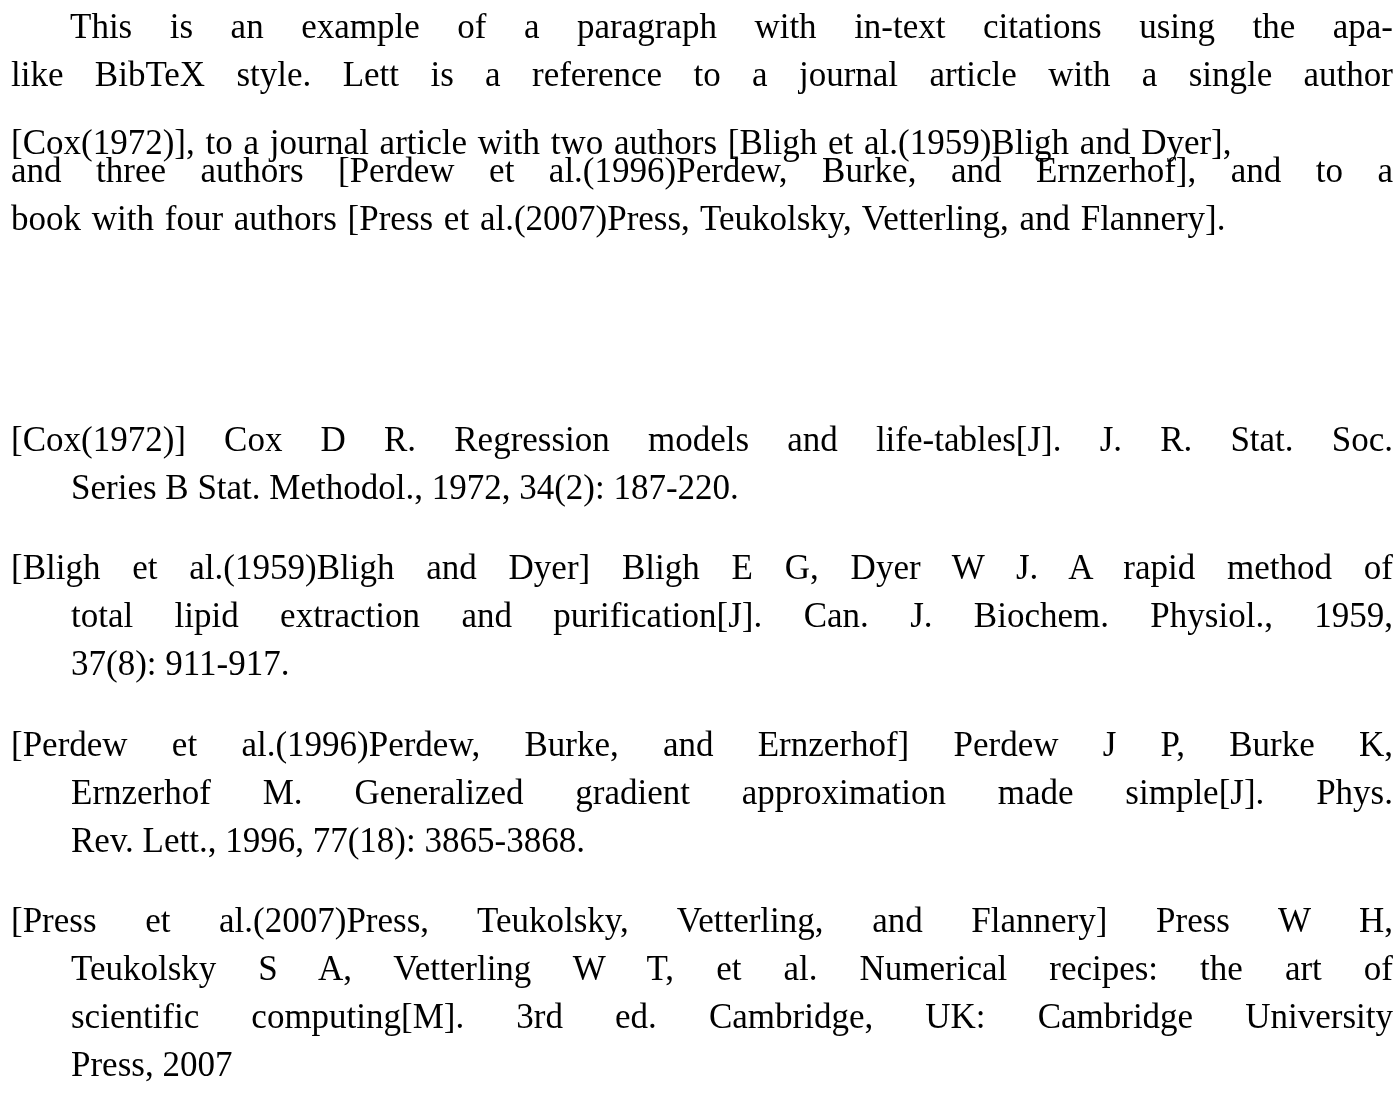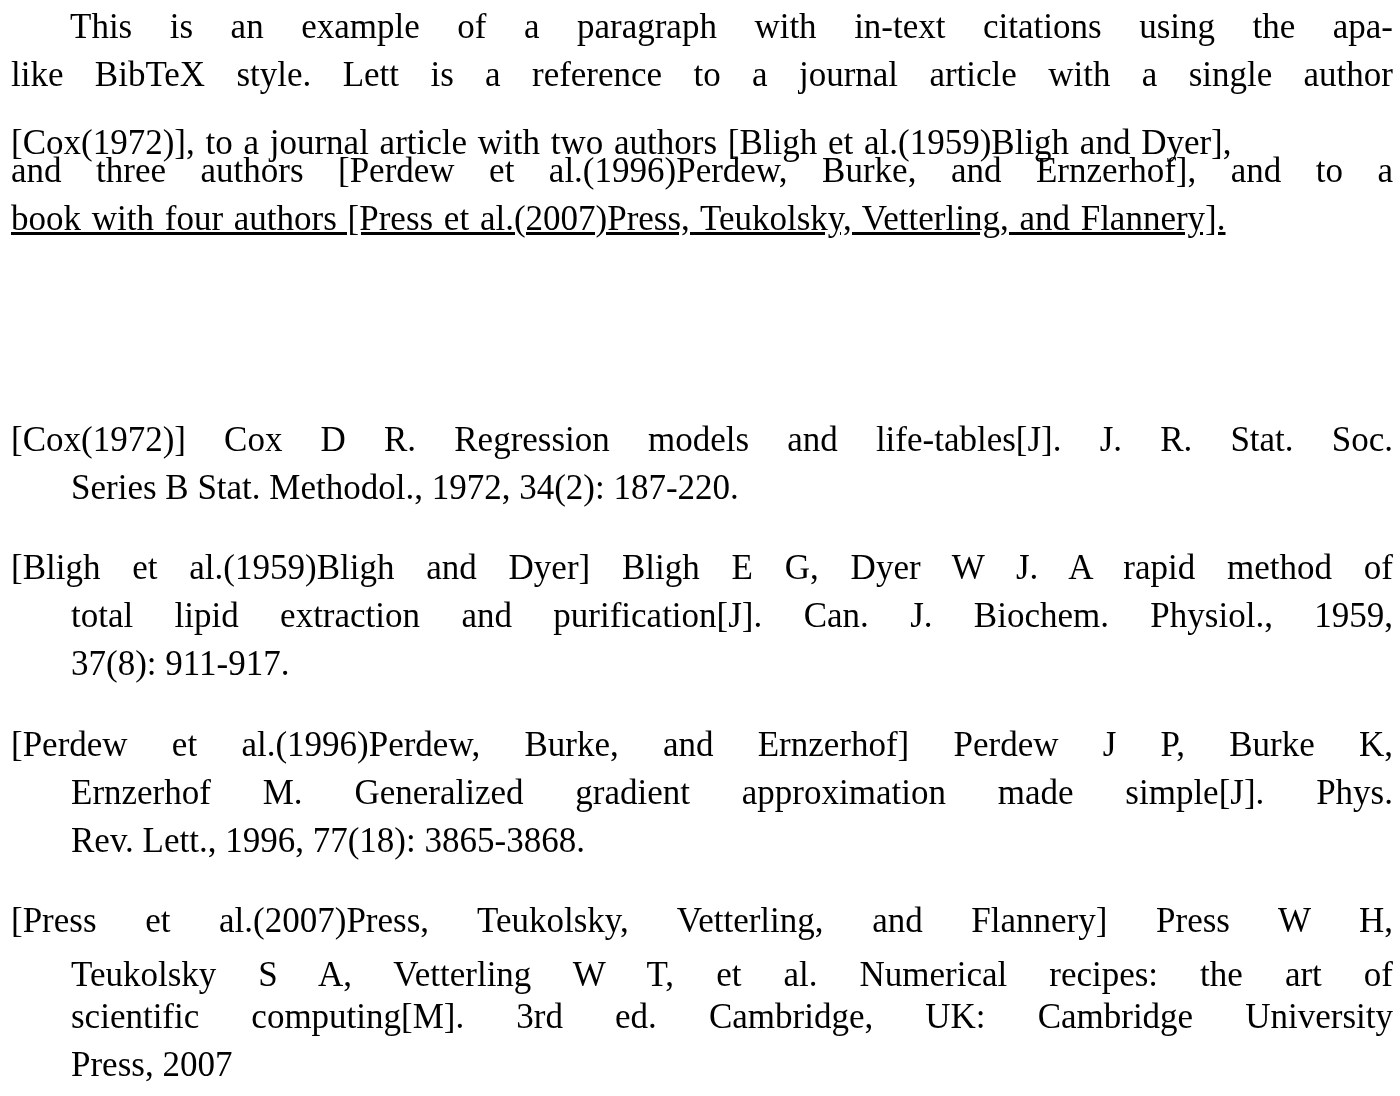--- a/index.html
+++ b/index.html
@@ -27,21 +27,21 @@
 </head>
 <body>
 
 <div>
 
   <div>
     <div class="line indent-first" style="top:3px;">This is an example of a paragraph with in-text citations using the apa-</div>
     <div class="line full" style="top:51px;">like BibTeX style. Lett is a reference to a journal article with a single author</div>
     <div class="line full overflow" style="top:99px;margin-top:20px;">[Cox(1972)], to a journal article with two authors [Bligh et al.(1959)Bligh and Dyer],</div>
     <div class="line full" style="top:147px;">and three authors [Perdew et al.(1996)Perdew, Burke, and Ernzerhof], and to a</div>
-    <div class="line full overflow" style="top:195px;text-decoration:underline;">book with four authors [Press et al.(2007)Press, Teukolsky, Vetterling, and Flannery].</div>
+    <div class="line full overflow" style="top:195px;">book with four authors [Press et al.(2007)Press, Teukolsky, Vetterling, and Flannery].</div>
   </div>
 
   <div>
 
     <div>
       <div class="line full" style="top:416px;">[Cox(1972)]  Cox D R.  Regression models and life-tables[J].  J. R. Stat. Soc.</div>
       <div class="line hang last" style="top:464px;">Series B Stat. Methodol., 1972, 34(2): 187-220.</div>
     </div>
 
     <div>
@@ -51,19 +51,19 @@
     </div>
 
     <div>
       <div class="line full" style="top:721px;">[Perdew et al.(1996)Perdew, Burke, and Ernzerhof]  Perdew J P, Burke K,</div>
       <div class="line hang" style="top:769px;">Ernzerhof M.  Generalized gradient approximation made simple[J].  Phys.</div>
       <div class="line hang last" style="top:817px;">Rev. Lett., 1996, 77(18): 3865-3868.</div>
     </div>
 
     <div>
       <div class="line full" style="top:897px;font-family:Liberation Serif, serif;">[Press et al.(2007)Press, Teukolsky, Vetterling, and Flannery]  Press W H,</div>
-      <div class="line hang" style="top:945px;margin-top:6px;">Teukolsky S A, Vetterling W T, et al.  Numerical recipes: the art of</div>
+      <div class="line hang" style="top:945px;">Teukolsky S A, Vetterling W T, et al.  Numerical recipes: the art of</div>
       <div class="line hang" style="top:993px;">scientific computing[M].  3rd ed.  Cambridge, UK: Cambridge University</div>
       <div class="line hang last" style="top:1041px;">Press, 2007</div>
     </div>
 
   </div>
 </div>
 
 </body></html>

